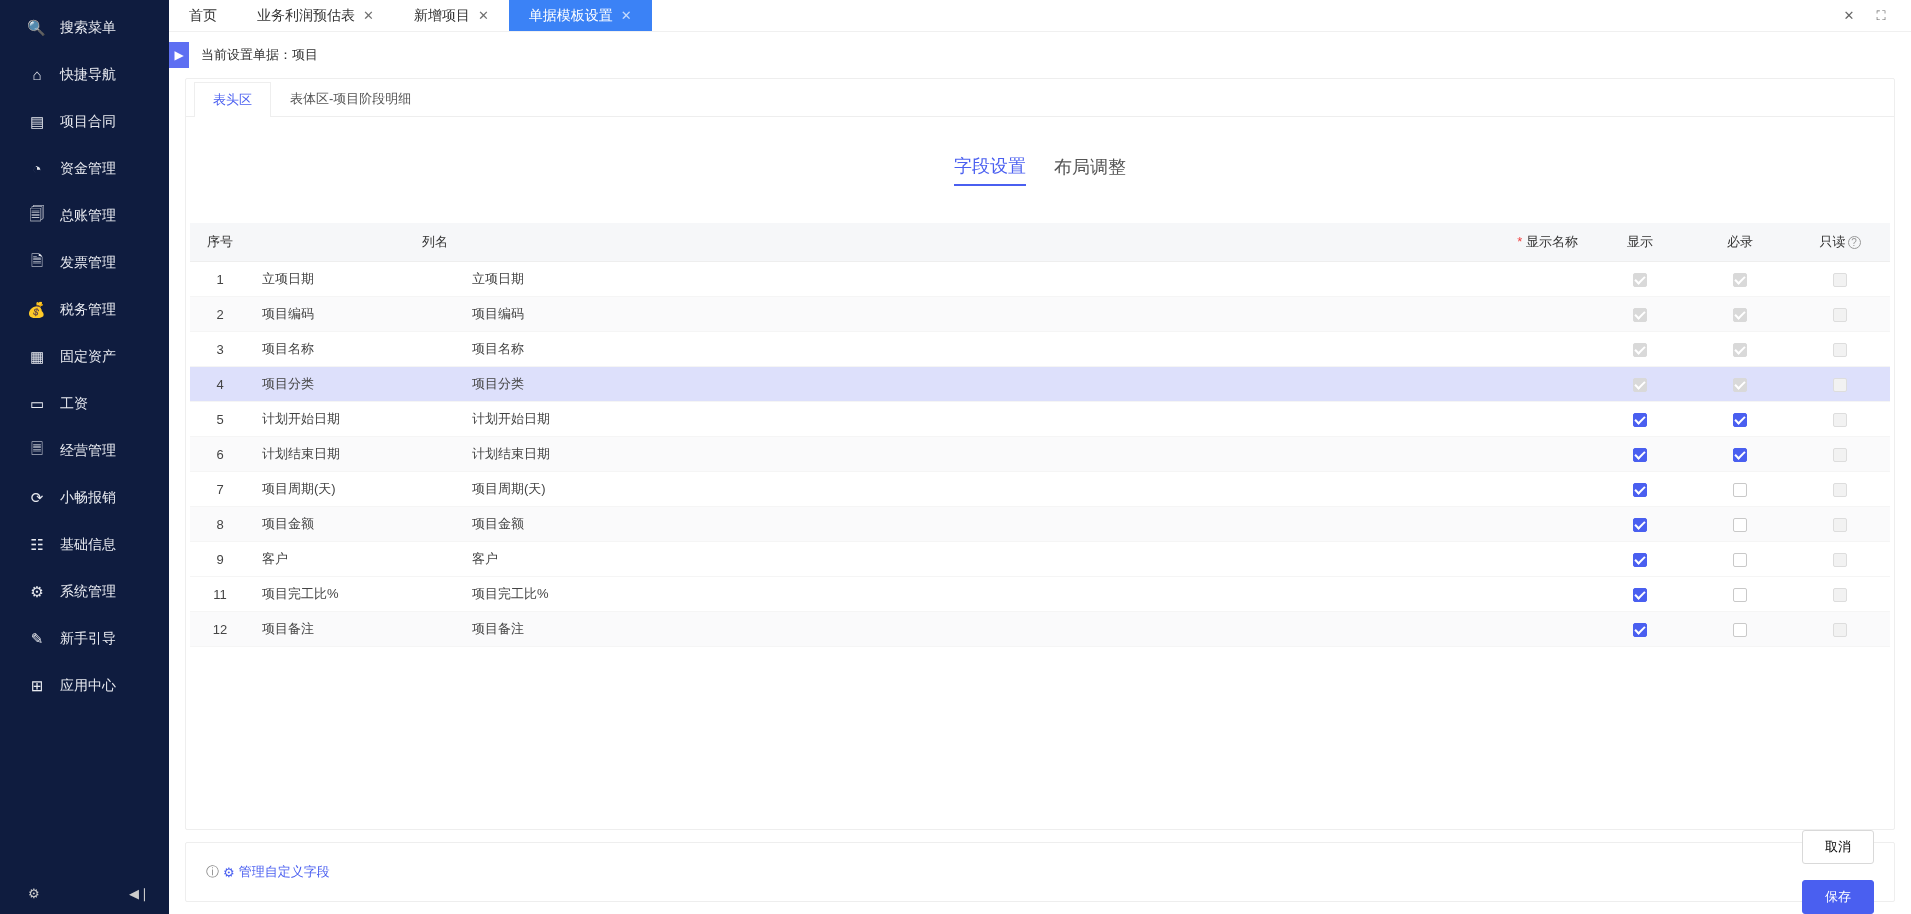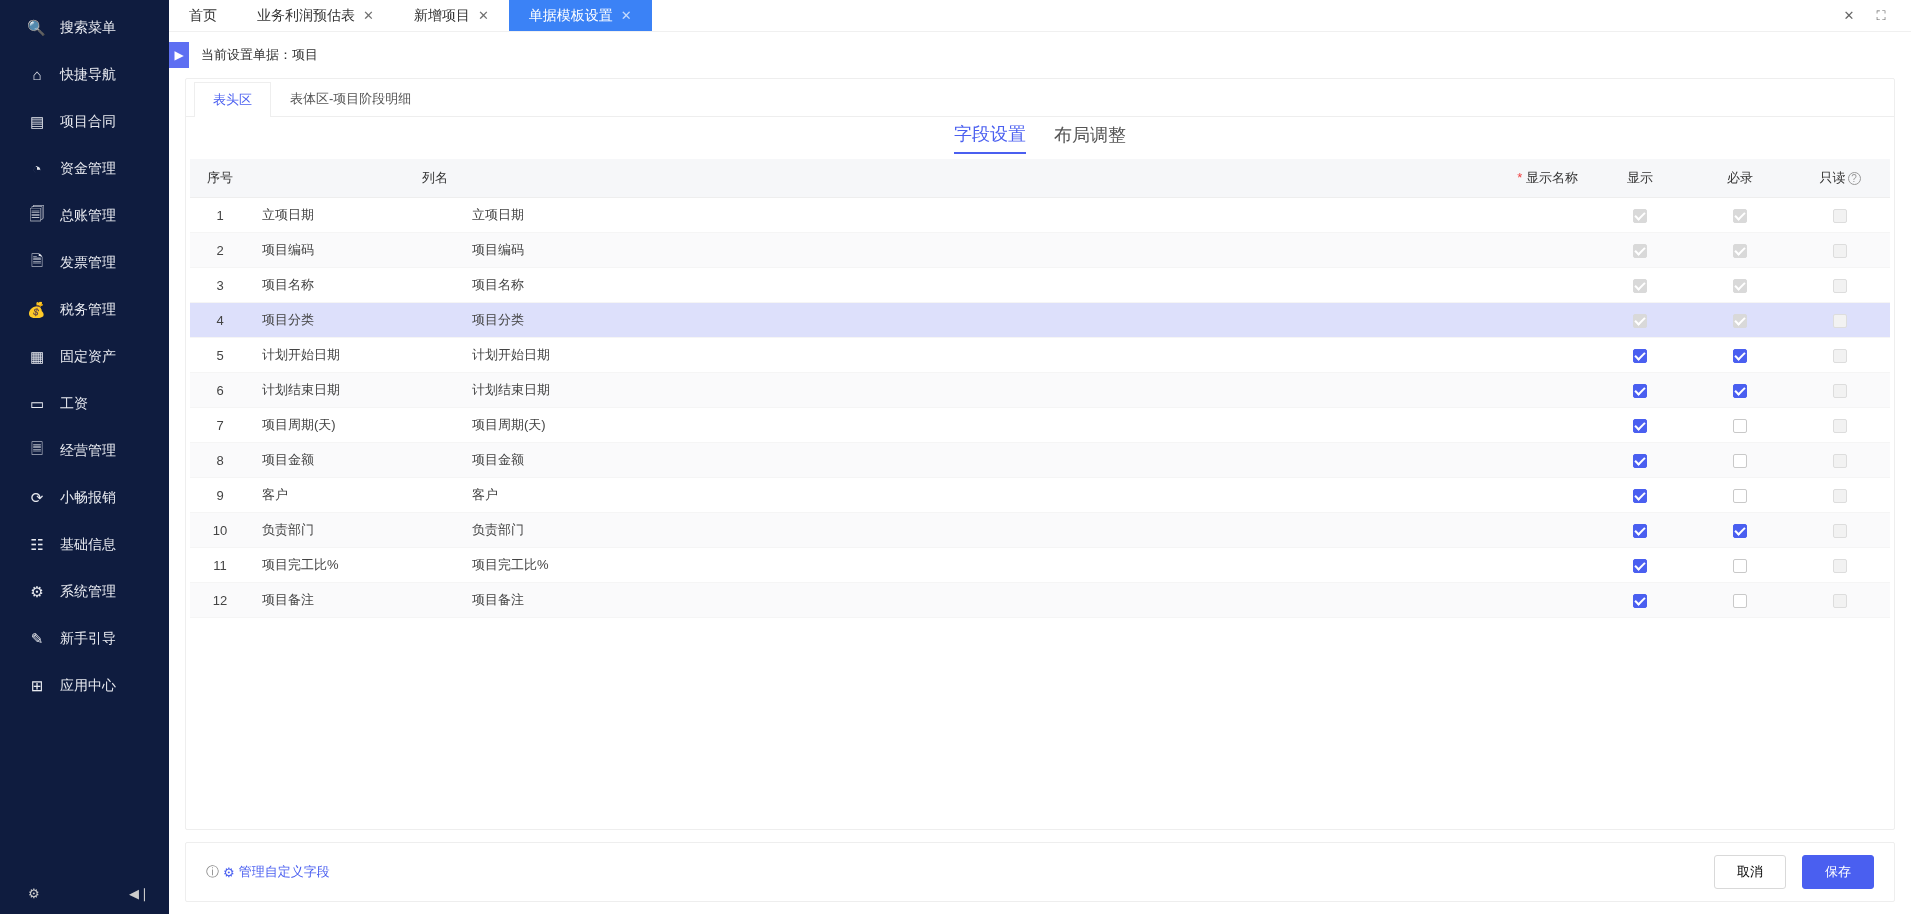--- a/index.html
+++ b/index.html
@@ -15,21 +15,21 @@
 .tabs-bar { height:32px; display:flex; align-items:stretch; border-bottom:1px solid #f0f0f0; position:relative; }
 .tab { display:flex; align-items:center; padding:0 20px; font-size:14px; color:#333; cursor:pointer; position:relative; }
 .tab.active { background:#3b82f6; color:#fff; }
 .tab-close { margin-left:8px; font-size:13px; opacity:0.7; cursor:pointer; }
 .tabs-right { margin-left:auto; display:flex; align-items:center; padding-right:16px; }
 .tabs-right-btn { width:28px; height:28px; display:flex; align-items:center; justify-content:center; cursor:pointer; color:#666; margin-left:4px; }
 .content { flex:1; padding:0 16px 0 0; display:flex; flex-direction:column; overflow:hidden; }
 .badge-row { display:flex; align-items:center; margin:10px 0 10px 0; }
 .badge-arrow { width:20px; height:26px; background:#5e6ff2; display:flex; align-items:center; justify-content:center; color:#fff; font-size:12px; margin-left:0; }
 .badge-text { margin-left:12px; font-size:13px; color:#333; }
-.panel { margin-left:16px; border:1px solid #eee; border-radius:2px; flex:1; display:flex; flex-direction:column; overflow:hidden; }
+.panel { margin-left:16px; border:1px solid #eee; border-radius:2px; flex:1; display:flex; flex-direction:column; overflow:hidden;gap:32px; }
 .panel-tabs { height:38px; display:flex; align-items:flex-end; border-bottom:1px solid #eee; padding-left:8px; }
 .panel-tab { padding:8px 18px; font-size:13px; color:#555; cursor:pointer; border:1px solid transparent; border-bottom:none; }
 .panel-tab.active { color:#4a5ff0; border-color:#eee; background:#fff; position:relative; top:1px; }
 .sub-tabs { display:flex; justify-content:center; height:42px; align-items:center; gap:28px; }
 .sub-tab { font-size:18px; color:#555; cursor:pointer; padding-bottom:6px; }
 .sub-tab.active { color:#4a5ff0; border-bottom:2px solid #4a5ff0; }
 .table-wrap { flex:1; overflow:auto; padding:0 4px; }
 table { width:100%; border-collapse:collapse; }
 th { background:#f6f7f9; text-align:right; padding:10px 12px; font-weight:500; font-size:13px; color:#333; border-bottom:1px solid #eee; }
 th.center, td.center { text-align:center; }
@@ -43,21 +43,21 @@
 .required::before { content:"* "; color:#f04040; }
 .chk { display:inline-block; width:14px; height:14px; border:1px solid #c9c9c9; border-radius:2px; background:#fff; vertical-align:middle; position:relative; }
 .chk.on { background:#4a5ff0; border-color:#4a5ff0; }
 .chk.on::after { content:""; position:absolute; left:3px; top:0px; width:4px; height:8px; border:solid #fff; border-width:0 2px 2px 0; transform:rotate(45deg); }
 .chk.disabled { background:#f2f2f2; border-color:#ddd; }
 .chk.disabled.on { background:#d9d9d9; border-color:#d9d9d9; }
 .chk.disabled.on::after { border-color:#fff; }
 .footer { height:60px; margin:12px 0 12px 16px; border:1px solid #eee; border-radius:2px; display:flex; align-items:center; padding:0 20px; }
 .footer-link { color:#4a5ff0; font-size:13px; cursor:pointer; display:flex; align-items:center; gap:4px; }
 .footer-help { color:#888; margin-right:4px; }
-.footer-actions { margin-left:auto; display:flex; gap:16px; }
+.footer-actions { margin-left:auto; display:flex; gap:16px;flex-direction:column; }
 .btn { padding:7px 22px; border:1px solid #d9d9d9; background:#fff; border-radius:3px; font-size:13px; cursor:pointer; }
 .btn.primary { background:#4a5ff0; border-color:#4a5ff0; color:#fff;font-family:Liberation Serif, serif; }
 .help-q { display:inline-block; width:13px; height:13px; border:1px solid #999; border-radius:50%; font-size:10px; line-height:12px; text-align:center; color:#999; margin-left:2px; }
 </style>
 </head>
 <body>
 
 <div class="app">
   <div class="sidebar">
     <div class="sidebar-items" id="sidebar-items">
@@ -243,28 +243,20 @@
                   <td class="center"><span class="chk disabled"></span></td>
                 </tr>
                 <tr class="">
                   <td class="center">9</td>
                   <td>客户</td>
                   <td>客户</td>
                   <td class="center"><span class="chk on"></span></td>
                   <td class="center"><span class="chk"></span></td>
                   <td class="center"><span class="chk disabled"></span></td>
                 </tr>
-                <tr class="striped">
-                  <td class="center">10</td>
-                  <td>负责部门</td>
-                  <td>负责部门</td>
-                  <td class="center"><span class="chk on"></span></td>
-                  <td class="center"><span class="chk on"></span></td>
-                  <td class="center"><span class="chk disabled"></span></td>
-                </tr>
                 <tr class="">
                   <td class="center">11</td>
                   <td>项目完工比%</td>
                   <td>项目完工比%</td>
                   <td class="center"><span class="chk on"></span></td>
                   <td class="center"><span class="chk"></span></td>
                   <td class="center"><span class="chk disabled"></span></td>
                 </tr>
                 <tr class="striped">
                   <td class="center">12</td>

